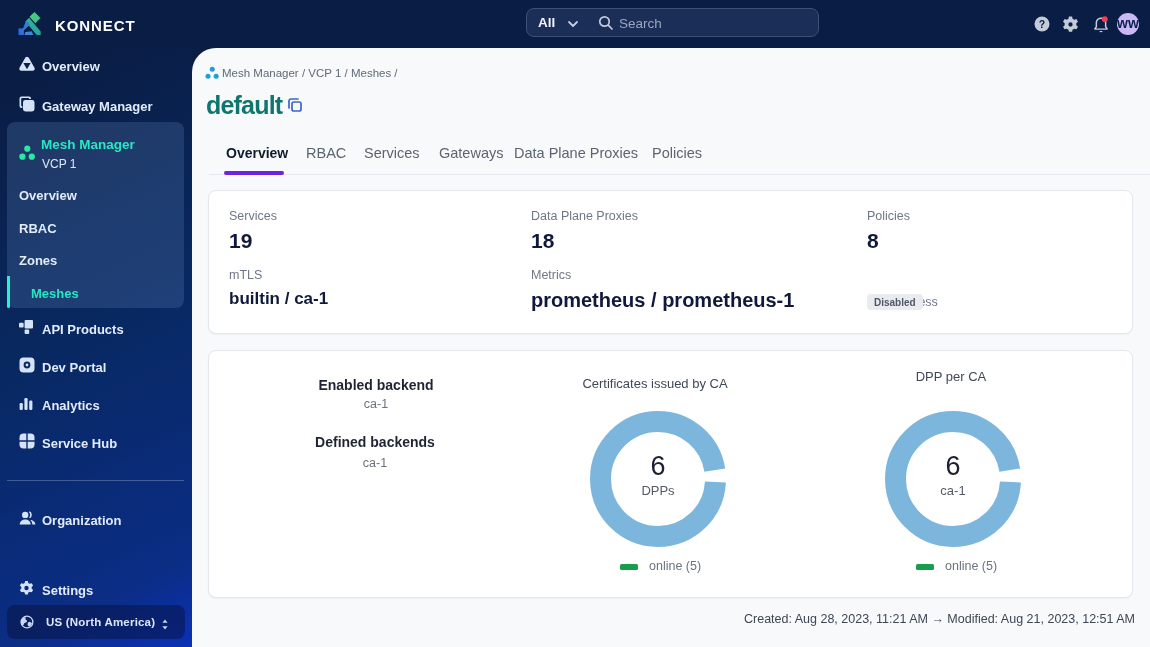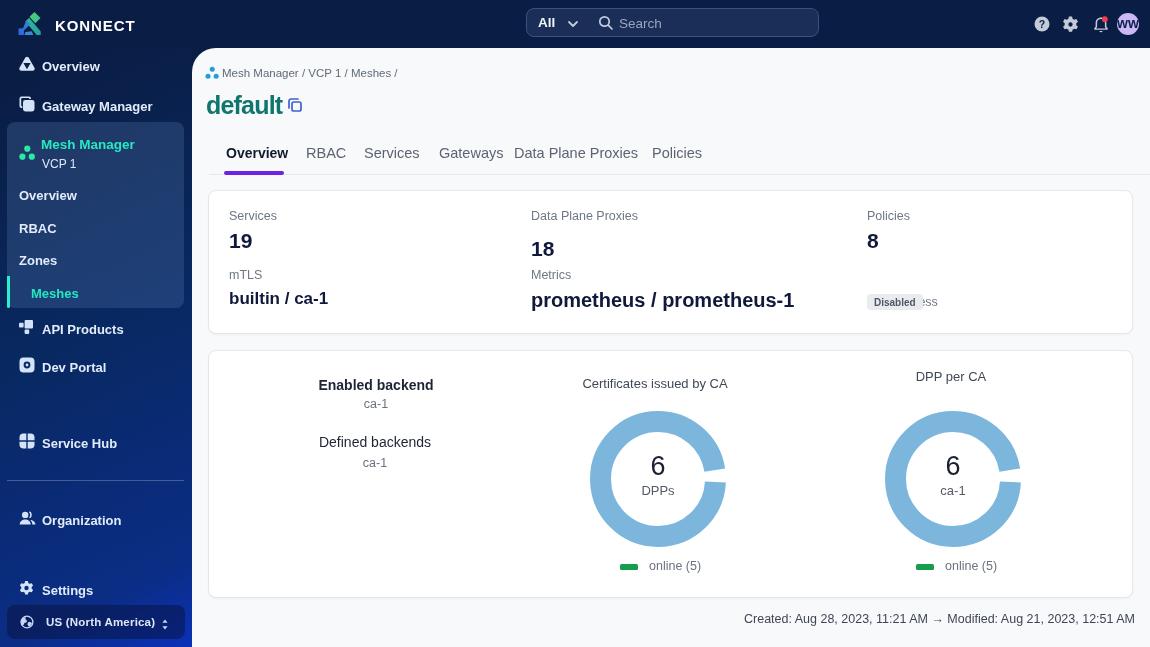--- a/index.html
+++ b/index.html
@@ -99,20 +99,28 @@
           <rect x="0" y="2.8" width="4.6" height="4.6" rx="1" fill="#D5E3F8"></rect>
           <rect x="5.6" y="9.4" width="4.6" height="4.6" rx="1" fill="#D5E3F8"></rect>
         </svg></span>
     <span class="tx">API Products</span>
   </div>
   <div class="navitem" style="top:355px; height:24px;">
     <span class="ic"><svg width="16" height="16" viewBox="0 0 16 16">
           <path d="M4.5 0.5 H11.5 A4 4 0 0 1 15.5 4.5 V11.5 A4 4 0 0 1 11.5 15.5 H4.5 A4 4 0 0 1 0.5 11.5 V4.5 A4 4 0 0 1 4.5 0.5 Z M8 4.6 A3.4 3.4 0 1 0 8 11.4 A3.4 3.4 0 0 0 8 4.6 Z M8 6.6 A1.4 1.4 0 1 1 8 9.4 A1.4 1.4 0 0 1 8 6.6 Z" fill="#D5E3F8" fill-rule="evenodd"></path>
         </svg></span>
     <span class="tx">Dev Portal</span>
+  </div>
+  <div class="navitem" style="top:393px; height:24px;">
+    <span class="ic"><svg width="14" height="13" viewBox="0 0 14 13">
+          <rect x="0.6" y="6" width="3.2" height="7" rx="1.2" fill="#D5E3F8"></rect>
+          <rect x="5.4" y="1" width="3.2" height="12" rx="1.2" fill="#D5E3F8"></rect>
+          <rect x="10.2" y="3.6" width="3.2" height="9.4" rx="1.2" fill="#D5E3F8"></rect>
+        </svg></span>
+    <span class="tx">Analytics</span>
   </div>
   <div class="navitem" style="top:431px; height:24px;">
     <span class="ic"><svg width="16" height="16" viewBox="0 0 16 16">
           <path d="M7.3 0.5 V7.3 H0.5 V4.5 A4 4 0 0 1 4.5 0.5 Z" fill="#D5E3F8"></path>
           <path d="M8.7 0.5 H11.5 A4 4 0 0 1 15.5 4.5 V7.3 H8.7 Z" fill="#D5E3F8"></path>
           <path d="M0.5 8.7 H7.3 V15.5 H4.5 A4 4 0 0 1 0.5 11.5 Z" fill="#D5E3F8"></path>
           <path d="M8.7 8.7 H15.5 V11.5 A4 4 0 0 1 11.5 15.5 H8.7 Z" fill="#D5E3F8"></path>
         </svg></span>
     <span class="tx">Service Hub</span>
   </div>
@@ -218,35 +226,35 @@
   <span class="tab" style="left:247px;">Gateways</span>
   <span class="tab" style="left:322px;">Data Plane Proxies</span>
   <span class="tab" style="left:460px;">Policies</span>
   <div id="tabline"></div>
   <div id="tabunder"></div>
 
   <div class="card" id="card1">
     <span class="lbl" style="left:20px; top:18px;">Services</span>
     <span class="val" style="left:20px; top:38px; font-size:21px;">19</span>
     <span class="lbl" style="left:322px; top:18px;">Data Plane Proxies</span>
-    <span class="val" style="left:322px; top:38px; font-size:21px;margin-top:8px;">18</span>
+    <span class="val" style="left:322px; top:38px; font-size:21px;">18</span>
     <span class="lbl" style="left:658px; top:18px;">Policies</span>
     <span class="val" style="left:658px; top:38px; font-size:21px;">8</span>
     <span class="lbl" style="left:20px; top:77px;">mTLS</span>
     <span class="val" style="left:20px; top:98px; font-size:17px;">builtin / ca-1</span>
     <span class="lbl" style="left:322px; top:77px;">Metrics</span>
     <span class="val" style="left:322px; top:98px; font-size:20px;">prometheus / prometheus-1</span>
     <span class="lbl" style="left:658px; top:77px;margin-top:27px;">Zone Egress</span>
     <span class="badge" style="left:658px; top:103px;">Disabled</span>
   </div>
 
   <div class="card" id="card2">
     <div class="leftcol" style="left:167px; top:26px; color:#1E2433; font-size:14px; font-weight:bold;">Enabled backend</div>
     <div class="leftcol" style="left:167px; top:46px; color:#6A7280; font-size:12.5px;">ca-1</div>
-    <div class="leftcol" style="left:166px; top:83px; color:#1E2433; font-size:14px; font-weight:normal;">Defined backends</div>
+    <div class="leftcol" style="left:166px; top:83px; color:#1E2433; font-size:14px; font-weight:bold;">Defined backends</div>
     <div class="leftcol" style="left:166px; top:105px; color:#6A7280; font-size:12.5px;">ca-1</div>
 
     <div class="ctitle" style="left:446px; top:25px;">Certificates issued by CA</div>
     <div class="ctitle" style="left:742px; top:18px;">DPP per CA</div>
 
     <svg class="donut" style="left:381px; top:60px;" viewBox="0 0 136 136">
       <circle cx="68" cy="68" r="57.5" fill="none" stroke="#7DB6DC" stroke-width="21" pathLength="360" stroke-dasharray="348 12" stroke-dashoffset="-3"></circle>
     </svg>
     <div class="dnum" style="left:449px; top:115px;">6</div>
     <div class="dsub" style="left:449px; top:139px;">DPPs</div>

